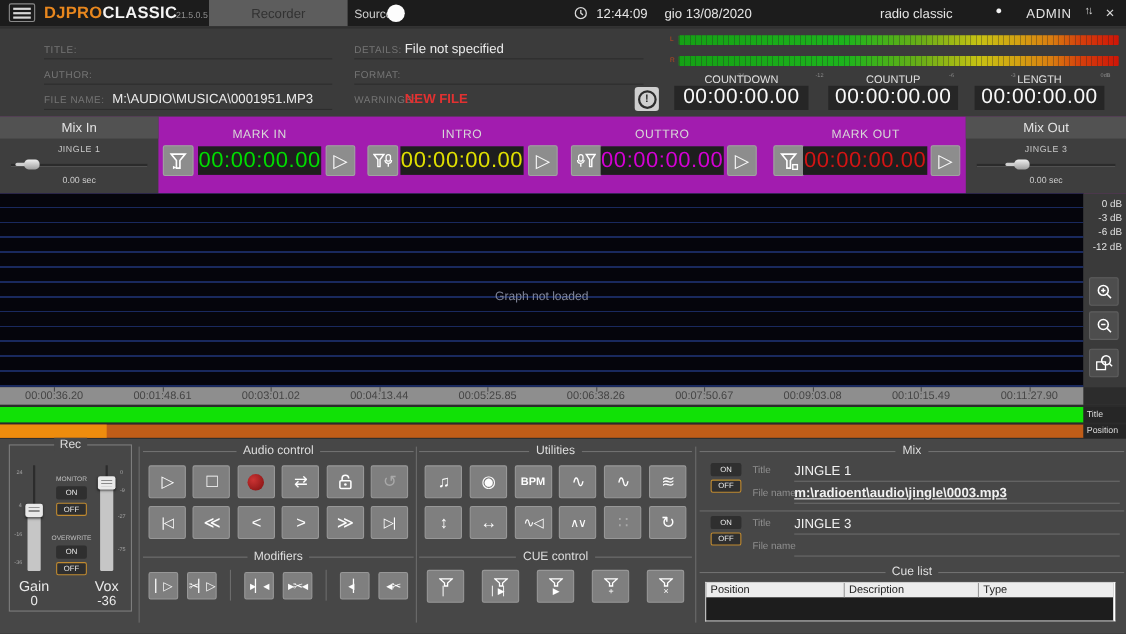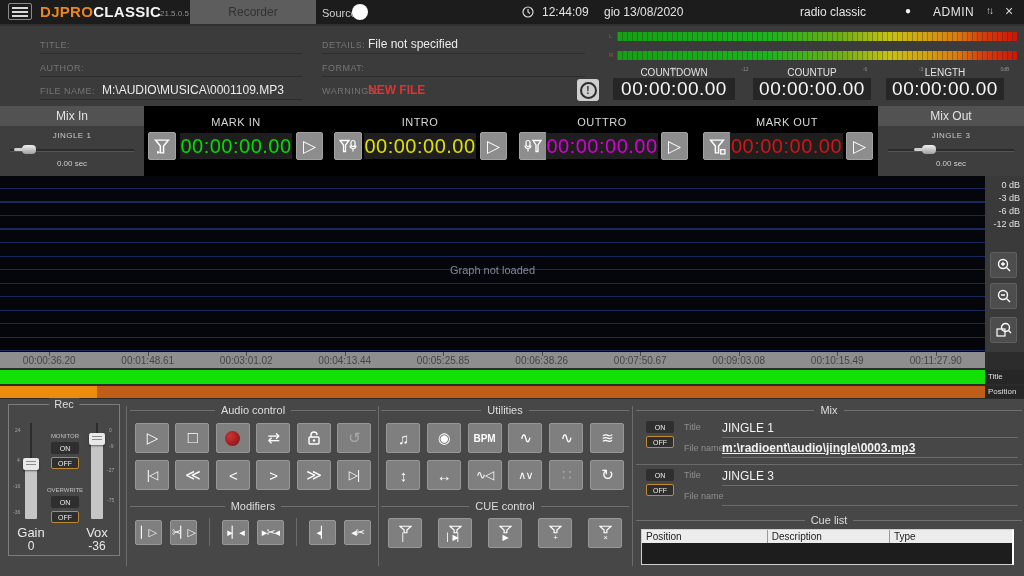--- a/index.html
+++ b/index.html
@@ -43,21 +43,21 @@
   .meter:after{content:"";position:absolute;inset:0;
     background:repeating-linear-gradient(90deg,rgba(40,40,40,.35) 0 1px,transparent 1px 5px)}
   .ch{position:absolute;left:609px;font-size:6px;color:#c24a20}
   .mscale{position:absolute;left:617px;top:40px;width:400px;height:7px}
   .mscale span{position:absolute;font-size:5px;color:#8d8d8d;transform:translateX(-50%)}
   
   .t-label{position:absolute;font-size:10px;color:#e2e2e2;text-align:center}
   .t-box{position:absolute;height:22px;background:#262626;color:#f7f7f7;font-size:19px;
     display:flex;align-items:center;justify-content:center;letter-spacing:.5px}
   
-  #markband{left:0;top:106px;width:1024px;height:70px;background:#000000}
+  #markband{left:0;top:106px;width:1024px;height:70px;background:#a21caf}
   .mixpanel{position:absolute;top:0;height:70px;background:#3e3e3e}
   .mixhead{height:20px;background:#525252;color:#e3e3e3;font-size:12px;
     display:flex;align-items:center;justify-content:center}
   .jingle{font-size:8px;color:#c9c9c9;text-align:center;margin-top:5px;letter-spacing:.5px}
   .hslider{position:relative;height:14px;margin:3px 10px 0}
   .hslider .trk{position:absolute;left:0;right:0;top:6px;height:2px;background:#2b2b2b;border-bottom:1px solid #565656}
   .hslider .knb{position:absolute;top:2px;width:14px;height:9px;border-radius:4px;
     background:linear-gradient(180deg,#efefef,#9f9f9f)}
   .hslider .stem{position:absolute;top:5px;width:10px;height:3px;background:#cfcfcf;border-radius:2px}
   .secs{font-size:8px;color:#cfcfcf;text-align:center;margin-top:2px}
@@ -177,21 +177,21 @@
 </div>
 
 <div id="info" class="abs">
   <span class="f-label" style="left:40px;top:14px">TITLE:</span>
   <span class="f-value" style="left:110px;top:11px"></span>
   <div class="f-line" style="left:40px;top:27px;width:262px"></div>
   <span class="f-label" style="left:40px;top:37px">AUTHOR:</span>
   <span class="f-value" style="left:110px;top:34px"></span>
   <div class="f-line" style="left:40px;top:50px;width:262px"></div>
   <span class="f-label" style="left:40px;top:60px">FILE NAME:</span>
-  <span class="f-value" style="left:102px;top:57px">M:\AUDIO\MUSICA\0001109.MP3</span>
+  <span class="f-value" style="left:102px;top:57px">M:\AUDIO\MUSICA\0001951.MP3</span>
   <div class="f-line" style="left:40px;top:73px;width:262px"></div>
 
   <span class="f-label" style="left:322px;top:14px">DETAILS:</span>
   <span class="f-value" style="left:368px;top:11px">File not specified</span>
   <div class="f-line" style="left:322px;top:27px;width:263px"></div>
   <span class="f-label" style="left:322px;top:37px">FORMAT:</span>
   <span class="f-value" style="left:368px;top:34px"></span>
   <div class="f-line" style="left:322px;top:50px;width:263px"></div>
   <span class="f-label" style="left:322px;top:60px">WARNINGS:</span>
   <span class="f-value red" style="left:368px;top:57px">NEW FILE</span>

